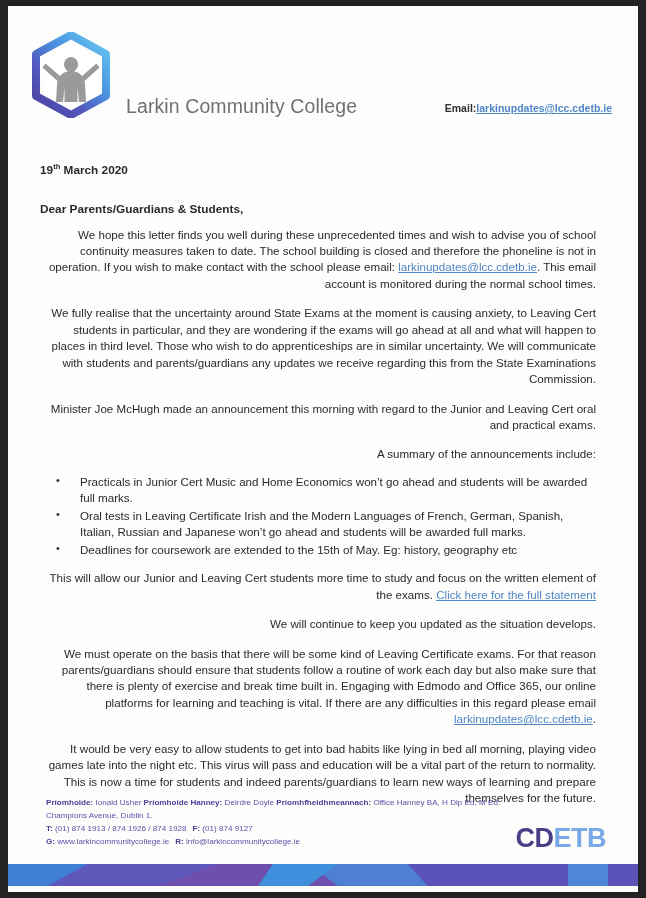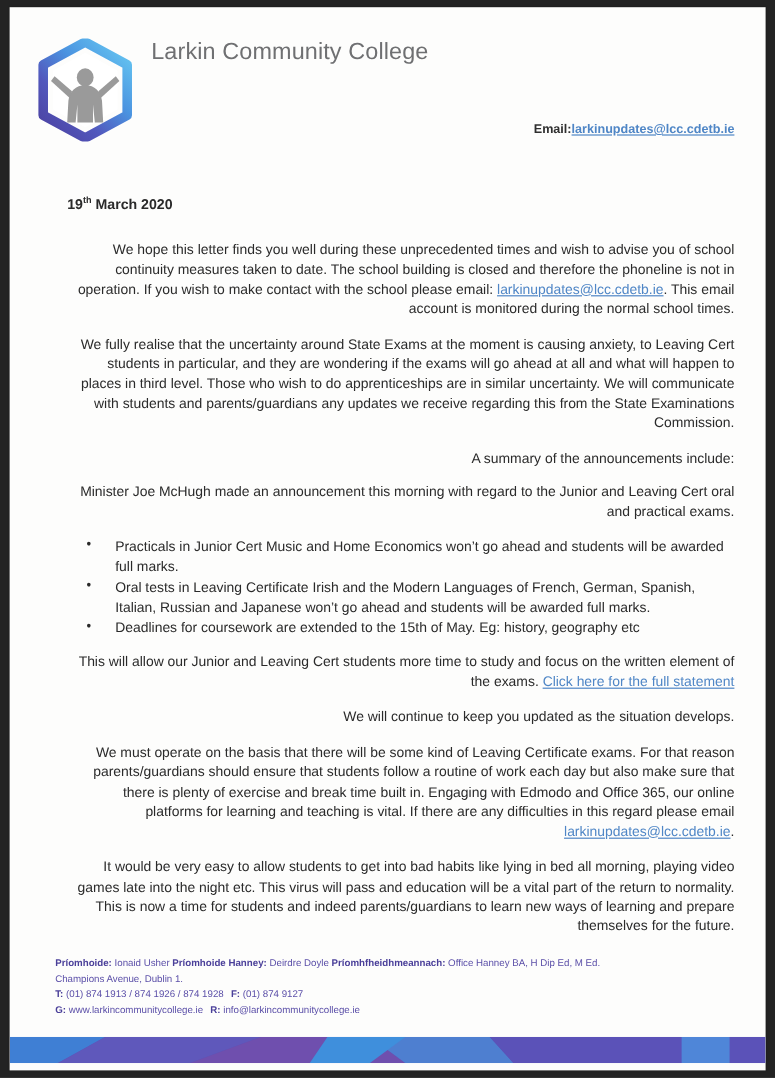--- a/index.html
+++ b/index.html
@@ -37,21 +37,21 @@
     width: 100%;
     height: 100%;
   }
 
   
   .letterhead {
     position: absolute;
     left: 22px;
     top: 26px;
     display: flex;
-    align-items: flex-start;
+    align-items: flex-end;
   }
   .logo-badge {
     position: relative;
     width: 82px;
     height: 86px;
     flex: 0 0 auto;
   }
   .logo-badge svg { display: block; }
   .school-names {
     margin-left: 14px;
@@ -76,21 +76,21 @@
   .email-header .lbl { color: #2f2f2f; padding-left: 11px; }
   a.maillink, .maillink {
     color: #4f86c6;
     text-decoration: underline;
     font-weight: bold;
   }
 
   
   .letter-body {
     position: absolute;
-    left: 48px;
+    left: 32px;
     top: 156px;
     width: 556px;
     color: #2a2a2a;
     font-size: 11.6px;
     line-height: 1.42;
   }
   .letter-date {
     font-weight: bold;
     font-size: 11.8px;
     margin-bottom: 22px;
@@ -198,28 +198,29 @@
       </div>
 
       <div class="email-header">
         <span class="lbl">Email:</span><span class="maillink">larkinupdates@lcc.cdetb.ie</span>
       </div>
 
       <div class="letter-body">
 
         <div class="letter-date"><span>19</span><sup>th</sup><span> March 2020</span></div>
 
+        <div class="salutation">Dear Parents/Guardians &amp; Students,</div>
 
         <p class="para"><span>We hope this letter finds you well during these unprecedented times and wish to advise you of school continuity measures taken to date.  The school building is closed and therefore the phoneline is not in operation. If you wish to make contact with the school please email: </span><span class="inline-link">larkinupdates@lcc.cdetb.ie</span><span>. This email account is monitored during the normal school times.</span></p>
 
         <p class="para">We fully realise that the uncertainty around State Exams at the moment is causing anxiety, to Leaving Cert students in particular, and they are wondering if the exams will go ahead at all and what will happen to places in third level. Those who wish to do apprenticeships are in similar uncertainty.  We will communicate with students and parents/guardians any updates we receive regarding this from the State Examinations Commission.</p>
 
+        <p class="para">Minister Joe McHugh made an announcement this morning with regard to the Junior and Leaving Cert oral and practical exams.</p>
+
         <p class="para tight">A summary of the announcements include:</p>
-
-        <p class="para">Minister Joe McHugh made an announcement this morning with regard to the Junior and Leaving Cert oral and practical exams.</p>
 
         <ul class="bullets">
           <li>Practicals in Junior Cert Music and Home Economics won’t go ahead and students will be awarded full marks.</li>
           <li>Oral tests in Leaving Certificate Irish and the Modern Languages of French, German, Spanish, Italian, Russian and Japanese won’t go ahead and students will be awarded full marks.</li>
           <li>Deadlines for coursework are extended to the 15th of May. Eg: history, geography etc</li>
         </ul>
 
         <p class="para"><span>This will allow our Junior and Leaving Cert students more time to study and focus on the written element of the exams. </span><span class="inline-link">Click here for the full statement</span></p>
 
         <p class="para">We will continue to keep you updated as the situation develops.</p>
@@ -232,20 +233,21 @@
       <div class="footer-block">
         <div class="footer-line"><b>Príomhoide:</b><span> Ionaid Usher </span><b>Príomhoide Hanney:</b><span> Deirdre Doyle </span><b>Príomhfheidhmeannach:</b><span> Office Hanney BA, H Dip Ed, M Ed.</span></div>
 
         <div class="footer-line">Champions Avenue, Dublin 1.</div>
 
         <div class="footer-line"><b>T:</b><span> (01) 874 1913 / 874 1926 / 874 1928</span><span class="sp"></span><b>F:</b><span> (01) 874 9127</span></div>
 
         <div class="footer-line"><b>G:</b><span> www.larkincommunitycollege.ie</span><span class="sp"></span><b>R:</b><span> info@larkincommunitycollege.ie</span></div>
       </div>
 
+      <div class="cdetb-logo"><span class="cd">CD</span><span class="etb">ETB</span></div>
 
       <div class="geo-bar">
         <svg width="630" height="22" viewBox="0 0 630 22" preserveAspectRatio="none" aria-hidden="true">
           <rect x="0" y="0" width="630" height="22" fill="#5b52b8"></rect>
           <polygon points="0,0 80,0 40,22 0,22" fill="#3f7fd4"></polygon>
           <polygon points="80,0 210,0 150,22 40,22" fill="#5f58bb"></polygon>
           <polygon points="210,0 300,0 330,22 150,22" fill="#6f4fae"></polygon>
           <polygon points="300,0 400,0 420,22 330,22" fill="#4e7fd0"></polygon>
           <polygon points="400,0 560,0 560,22 420,22" fill="#5b52b8"></polygon>
           <polygon points="265,0 330,0 300,22 250,22" fill="#3f8fdc"></polygon>

